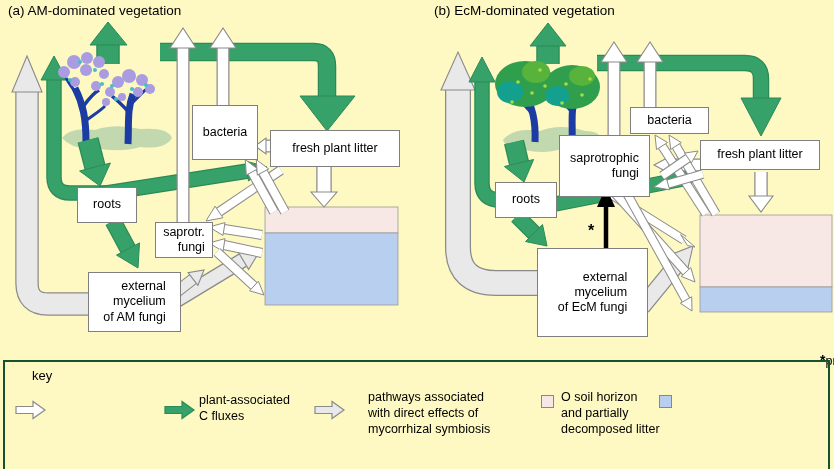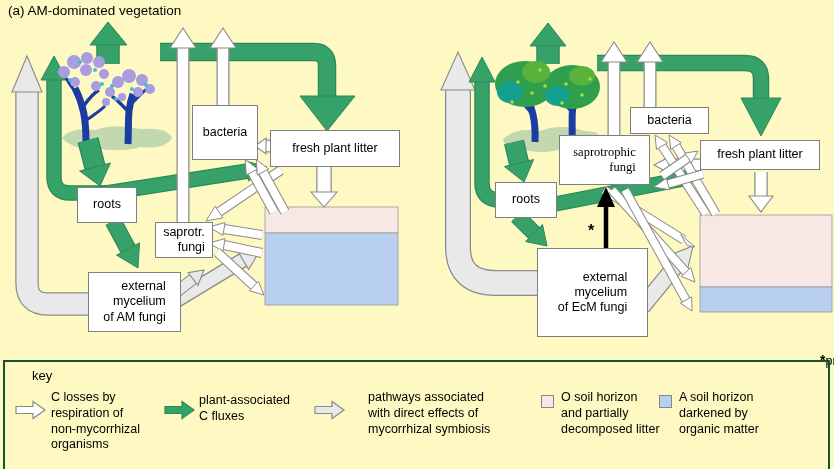--- a/index.html
+++ b/index.html
@@ -286,72 +286,66 @@
       <polygon points="542.5,224.5 525.5,241.5 547,246" fill="#36a169" stroke="#2a8a58" stroke-width="1"></polygon>
     </g>
     <g>
       <path d="M606 250 L606 205" fill="none" stroke="#000" stroke-width="4.5"></path>
       <polygon points="597,207 615,207 606,187" fill="#000"></polygon>
     </g>
   </g>
 </svg>
 
 <div class="panel-title" style="left:8px;top:3px;">(a) AM-dominated vegetation</div>
+<div class="panel-title" style="left:434px;top:3px;">(b) EcM-dominated vegetation</div>
 
 <div class="box" style="left:192px;top:105px;width:66px;height:55px;">bacteria</div>
 <div class="box" style="left:270px;top:130px;width:130px;height:37px;">fresh plant litter</div>
 <div class="box" style="left:77px;top:187px;width:60px;height:36px;">roots</div>
 <div class="box" style="left:155px;top:222px;width:58px;height:36px;">saprotr.
 fungi</div>
 <div class="box" style="left:88px;top:272px;width:93px;height:60px;">external
 mycelium
 of AM fungi</div>
 
 <div class="box" style="left:630px;top:107px;width:79px;height:27px;">bacteria</div>
-<div class="box" style="left:559px;top:135px;width:91px;height:50px;font-family:Liberation Serif, serif;">saprotrophic
+<div class="box" style="left:559px;top:135px;width:91px;height:62px;">saprotrophic
 fungi</div>
 <div class="box" style="left:700px;top:140px;width:120px;height:30px;">fresh plant litter</div>
 <div class="box" style="left:495px;top:182px;width:62px;height:36px;">roots</div>
 <div class="box" style="left:537px;top:248px;width:111px;height:89px;">external
 mycelium
 of EcM fungi</div>
 
 <div class="big-star" style="left:588px;top:222px;">*</div>
 <div class="note" style="left:776px;top:352px;margin-left:44px;">
   <span class="star">*</span><span>priming</span>
 </div>
 
 <div class="key-box">
   <div class="key-label">key</div>
 
   <svg class="key-icon" style="left:10px;top:37px;" width="32" height="22">
     <polygon points="1,7.5 18,7.5 18,2.5 30,11 18,19.5 18,14.5 1,14.5" fill="#fff" stroke="#8a8a8a" stroke-width="1.2"></polygon>
   </svg>
-  <div class="key-item-text" style="left:46px;top:28px;width:112px;">C losses by
-respiration of
-non-mycorrhizal
-organisms</div>
 
   <svg class="key-icon" style="left:159px;top:37px;" width="32" height="22">
     <polygon points="1,7.5 18,7.5 18,2.5 30,11 18,19.5 18,14.5 1,14.5" fill="#36a169" stroke="#2a8a58" stroke-width="1.2"></polygon>
   </svg>
   <div class="key-item-text" style="left:194px;top:31px;width:112px;">plant-associated
 C fluxes</div>
 
   <svg class="key-icon" style="left:309px;top:37px;" width="32" height="22">
     <polygon points="1,7.5 18,7.5 18,2.5 30,11 18,19.5 18,14.5 1,14.5" fill="#e9e9e9" stroke="#8a8a8a" stroke-width="1.2"></polygon>
   </svg>
   <div class="key-item-text" style="left:345px;top:28px;width:142px;margin-left:18px;">pathways associated
 with direct effects of
 mycorrhizal symbiosis</div>
 
   <div class="swatch" style="left:536px;top:33px;background:#f7e8e5;"></div>
   <div class="key-item-text" style="left:556px;top:28px;width:128px;">O soil horizon
 and partially
 decomposed litter</div>
 
   <div class="swatch" style="left:654px;top:33px;background:#b9cff0;"></div>
-  <div class="key-item-text" style="left:674px;top:28px;width:118px;">A soil horizon
-darkened by
-organic matter</div>
 </div>
 
 </div>
 
 </body></html>

